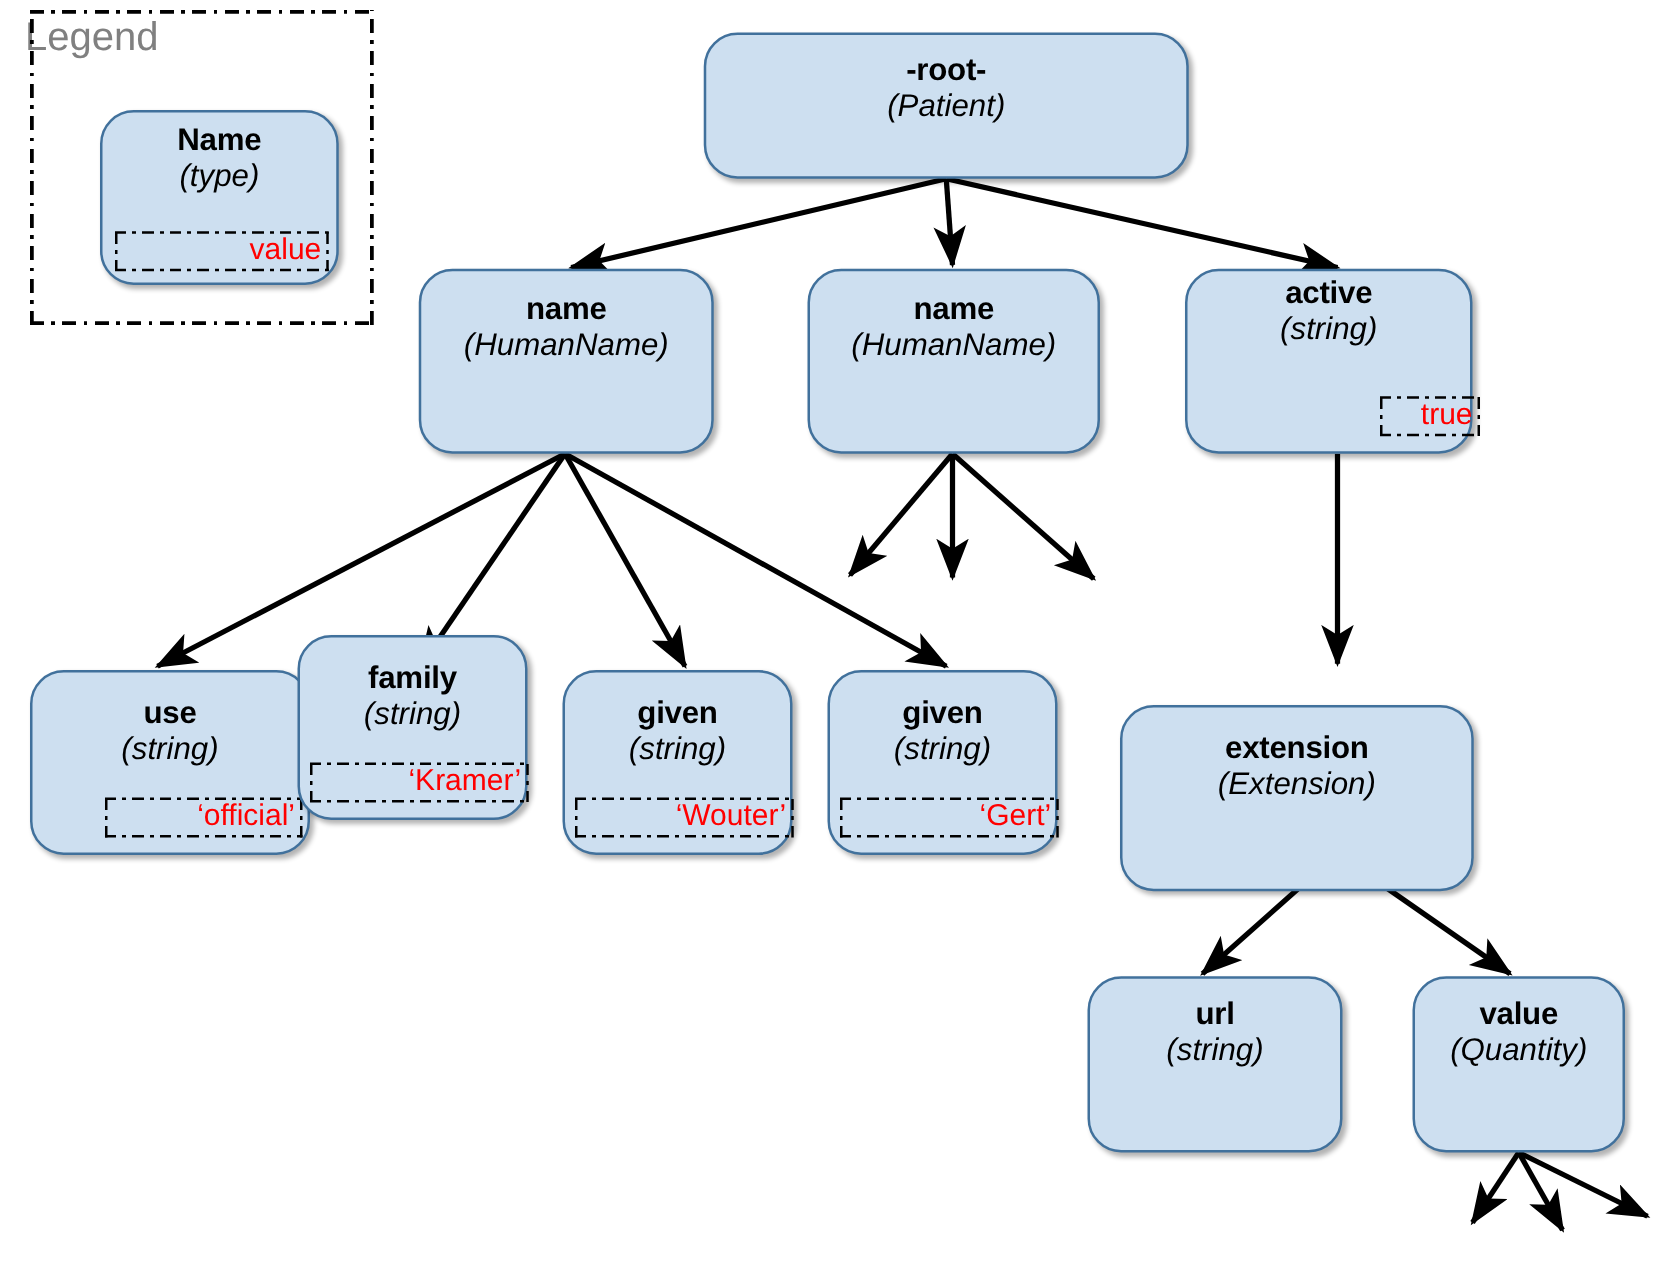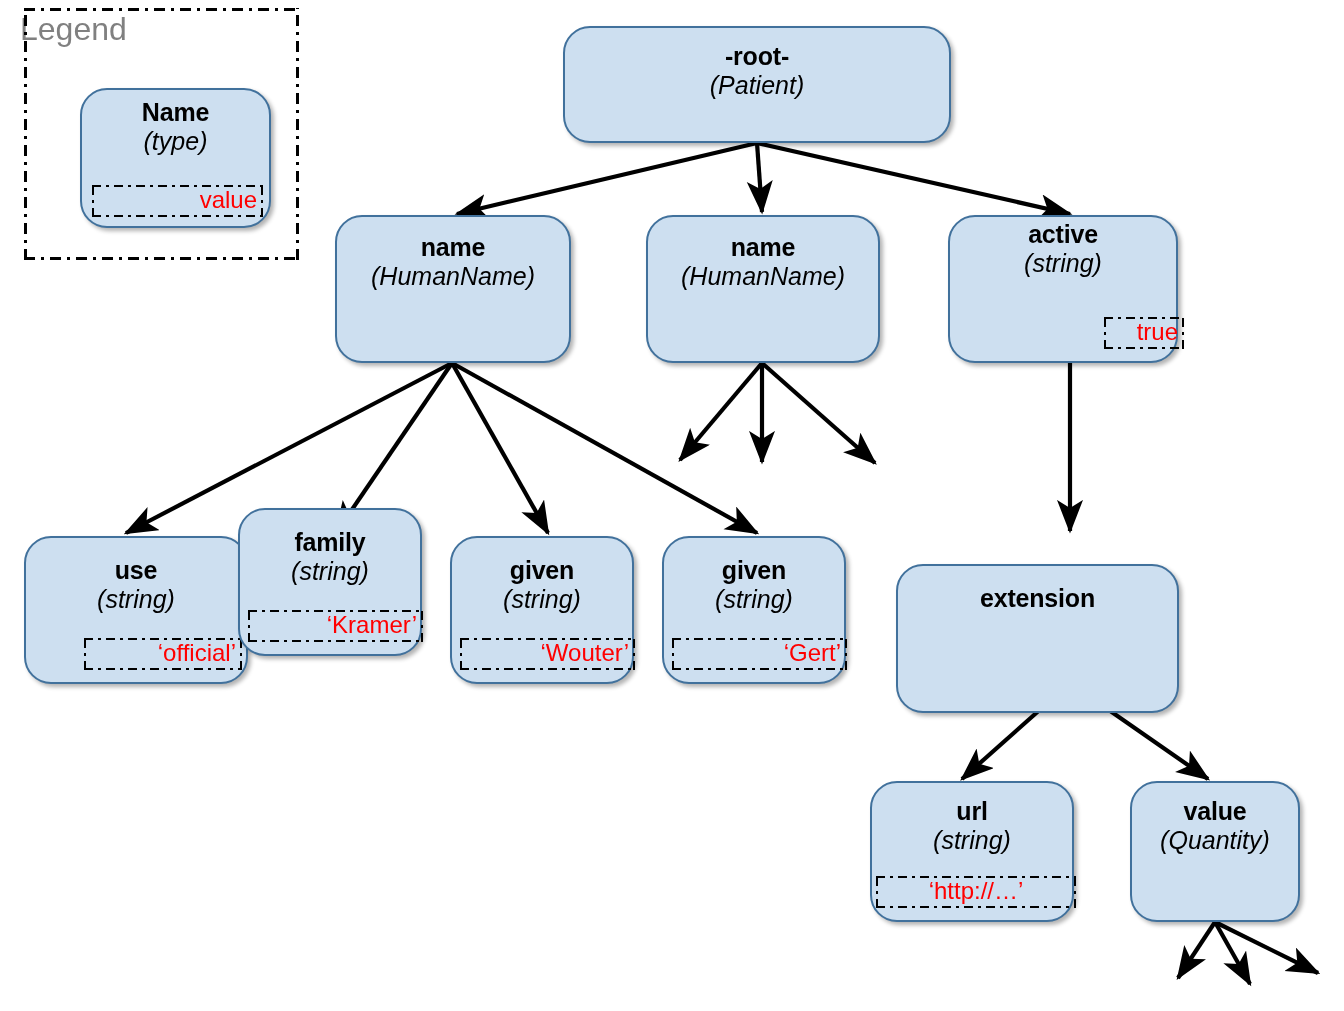--- a/index.html
+++ b/index.html
@@ -190,26 +190,26 @@
   </div>
 
   <div class="node" style="left:662px; top:536px; width:184px; height:148px; padding-top:18px;">
     <div class="node-name">given</div>
     <div class="node-type">(string)</div>
     <div class="value-box dashdot" style="left:8px; right:-3px; bottom:12px;text-align:right;">‘Gert’</div>
   </div>
 
   <div class="node" style="left:896px; top:534px; width:283px; height:149px; padding-top:18px;margin-top:30px;">
     <div class="node-name">extension</div>
+    <div class="node-type">(Extension)</div>
   </div>
 
   <div class="node" style="left:870px; top:781px; width:204px; height:141px; padding-top:14px;">
     <div class="node-name">url</div>
     <div class="node-type">(string)</div>
-    <div class="value-box dashdot" style="left:4px; right:-4px; bottom:12px; text-align:center;">‘http://…’</div>
   </div>
 
   <div class="node" style="left:1130px; top:781px; width:170px; height:141px; padding-top:14px;">
     <div class="node-name">value</div>
     <div class="node-type">(Quantity)</div>
   </div>
 
 </div>
 
 </body></html>

